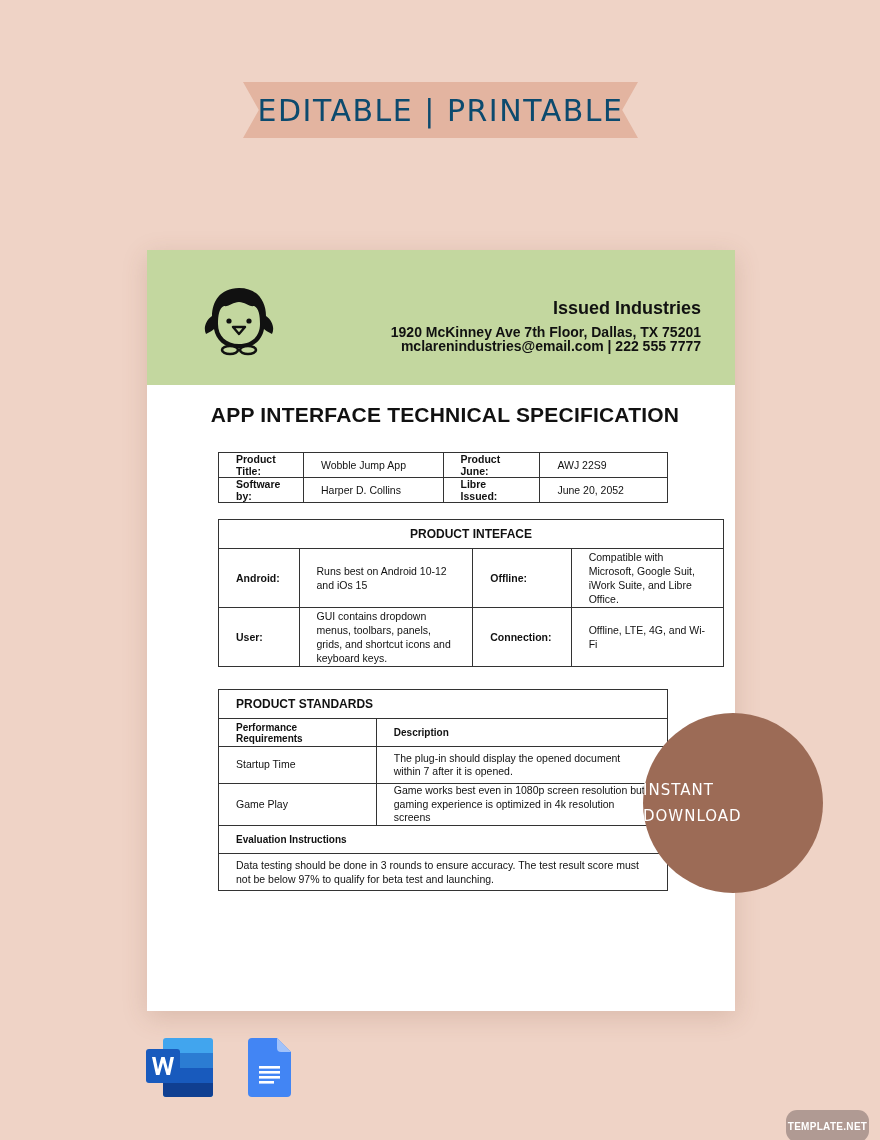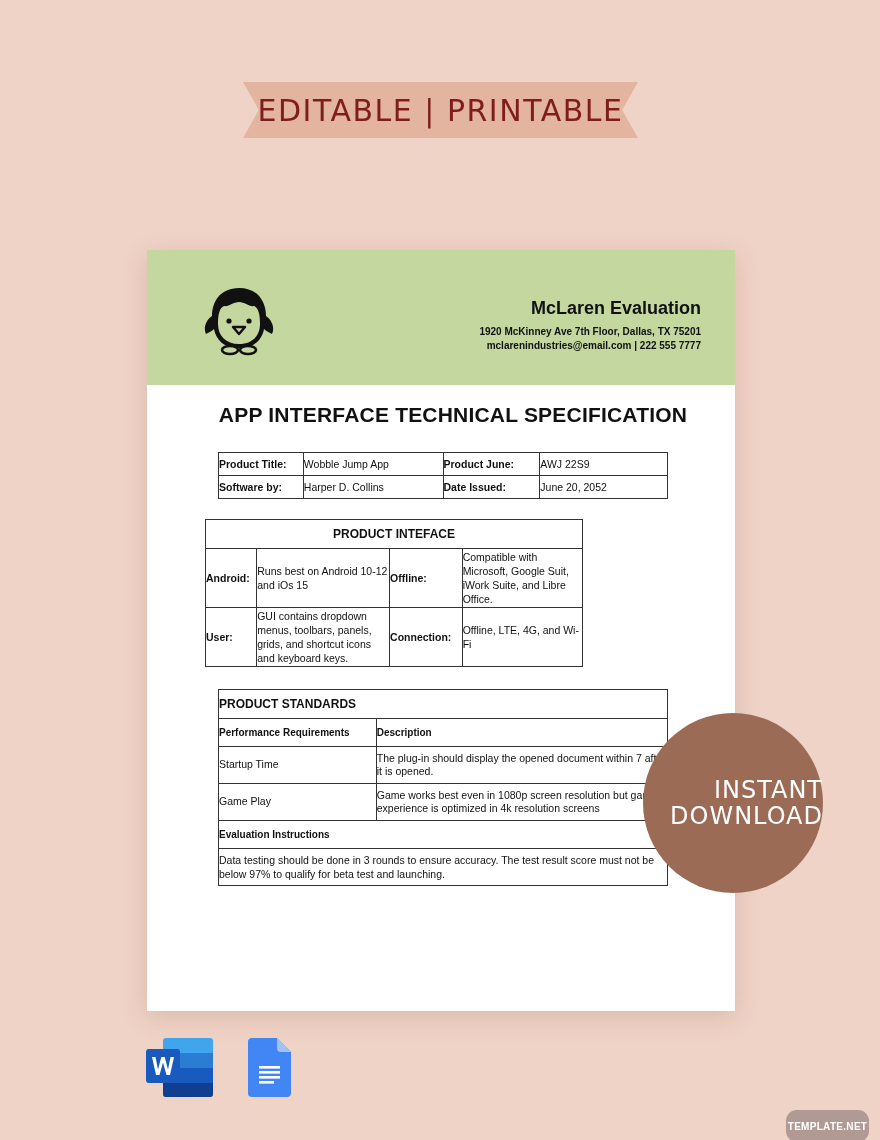--- a/index.html
+++ b/index.html
@@ -6,64 +6,64 @@
   body {
     width:880px; height:1140px; position:relative; overflow:hidden;
     background:#efd3c6;
     font-family:"Liberation Sans", "DejaVu Sans", sans-serif;
   }
   .ribbon {
     position:absolute; left:243px; top:82px; width:395px; height:56px;
     background:#e3b4a0;
     clip-path:polygon(0 0, 100% 0, 96% 50%, 100% 100%, 0 100%, 4% 50%);
     display:flex; align-items:center; justify-content:center;
-    color:#7f1d1d; font-size:30px; letter-spacing:1.5px;
+    color:#0c4a6e; font-size:30px; letter-spacing:1.5px;
     font-family:"DejaVu Sans", sans-serif; font-weight:normal;
   }
   .page {
     position:absolute; left:147px; top:250px; width:588px; height:761px;
     background:#fff;
     box-shadow:0 6px 24px rgba(120,70,50,0.18);
   }
   .page-header {
     position:absolute; left:0; top:0; width:588px; height:135px;
     background:#c3d79f;
   }
   .penguin { position:absolute; left:55px; top:36px; width:74px; height:70px; }
   .company {
     position:absolute; right:34px; top:48px; text-align:right; color:#111;
   }
   .company-name { font-size:18px; font-weight:bold; margin-bottom:6px; }
-  .company-line { font-size:10px; font-weight:bold; line-height:14px; }
+  .company-line { font-size:14px; font-weight:bold; line-height:14px; }
   .doc-title {
-    position:absolute; left:12px; top:153px; width:588px; text-align:center;
+    position:absolute; left:4px; top:153px; width:588px; text-align:center;
     font-size:21px; font-weight:bold; color:#111; letter-spacing:0.2px;
   }
   table {
     position:absolute; border-collapse:collapse; color:#111;
     font-size:10.5px;
   }
-  td, th { border:1.5px solid #333; padding:0 0; text-align:left; vertical-align:middle; font-weight:normal; }
+  td, th { border:1.5px solid #333; padding:0 17px; text-align:left; vertical-align:middle; font-weight:normal; }
   .b { font-weight:bold; }
   .t1 { left:71px; top:202px; width:450px; }
   .t1 td { height:22px; }
-  .t2 { left:58px; top:269px; width:378px; }
+  .t2 { left:71px; top:269px; width:506px; }
   .t2 .head td { height:28px; text-align:center; font-weight:bold; font-size:12px; }
   .t2 .row td { height:58px; line-height:14px; }
   .t3 { left:71px; top:439px; width:450px; }
   .t3 .head td { height:28px; text-align:left; font-weight:bold; font-size:12px; }
   .t3 .sub td { height:27px; font-size:10px; }
   .t3 .row td { height:36px; line-height:13.5px; }
   .t3 .eval-h td { height:27px; font-size:10px; }
   .t3 .eval-b td { height:36px; line-height:14px; }
   .badge {
     position:absolute; left:643px; top:713px; width:180px; height:180px;
     border-radius:50%; background:#9c6b56; color:#fff;
-    display:flex; flex-direction:column; align-items:flex-end; justify-content:center;
-    font-family:"DejaVu Sans", sans-serif; font-size:24px; letter-spacing:1px; line-height:26px;
+    display:flex; flex-direction:column; align-items:flex-start; justify-content:center;
+    font-family:"DejaVu Sans", sans-serif; font-size:15px; letter-spacing:1px; line-height:26px;
   }
   .word-icon { position:absolute; left:146px; top:1038px; width:67px; height:59px; }
   .gdocs-icon { position:absolute; left:248px; top:1038px; width:43px; height:59px; }
   .brand {
     position:absolute; left:786px; top:1110px; width:83px; height:32px;
     border-radius:11px; background:#b09a93; color:#fff;
     font-size:10px; font-weight:bold; display:flex; align-items:center; justify-content:center;
     letter-spacing:0.3px;
   }
 </style>
@@ -79,21 +79,21 @@
     <svg class="penguin" viewBox="0 0 74 70">
       <path d="M37 2 C18 2 10 16 10 30 C4 34 1 42 4 48 C8 46 11 44 12 43 C14 54 22 62 37 62 C52 62 60 54 62 43 C63 44 66 46 70 48 C73 42 70 34 64 30 C64 16 56 2 37 2 Z" fill="#111"></path>
       <path d="M37 16 C31 16 27 21 22 20 C17 22 16 30 16 38 C16 50 24 58 37 58 C50 58 58 50 58 38 C58 30 57 22 52 20 C47 21 43 16 37 16 Z" fill="#c3d79f"></path>
       <circle cx="27" cy="35" r="2.6" fill="#111"></circle>
       <circle cx="47" cy="35" r="2.6" fill="#111"></circle>
       <path d="M31 41 L43 41 L37 48 Z" fill="none" stroke="#111" stroke-width="2.4" stroke-linejoin="round"></path>
       <ellipse cx="28" cy="64" rx="8" ry="4" fill="#c3d79f" stroke="#111" stroke-width="2.6"></ellipse>
       <ellipse cx="46" cy="64" rx="8" ry="4" fill="#c3d79f" stroke="#111" stroke-width="2.6"></ellipse>
     </svg>
     <div class="company">
-      <div class="company-name">McLaren Evaluation</div>
+      <div class="company-name">Issued Industries</div>
       <div class="company-line">1920 McKinney Ave 7th Floor, Dallas, TX 75201</div>
       <div class="company-line">mclarenindustries@email.com | 222 555 7777</div>
     </div>
   </div>
 
   <div class="doc-title">APP INTERFACE TECHNICAL SPECIFICATION</div>
 
   <table class="t1">
     <colgroup>
         <col style="width:85px">
@@ -104,21 +104,21 @@
     <tbody>
         <tr>
       <td class="b">Product Title:</td>
       <td>Wobble Jump App</td>
       <td class="b">Product June:</td>
       <td>AWJ 22S9</td>
     </tr>
     <tr>
       <td class="b">Software by:</td>
       <td>Harper D. Collins</td>
-      <td class="b">Date Issued:</td>
+      <td class="b">Libre Issued:</td>
       <td>June 20, 2052</td>
     </tr>
   </tbody>
     </table>
 
   <table class="t2">
     <colgroup>
         <col style="width:54px">
         <col style="width:170px">
         <col style="width:77px">

